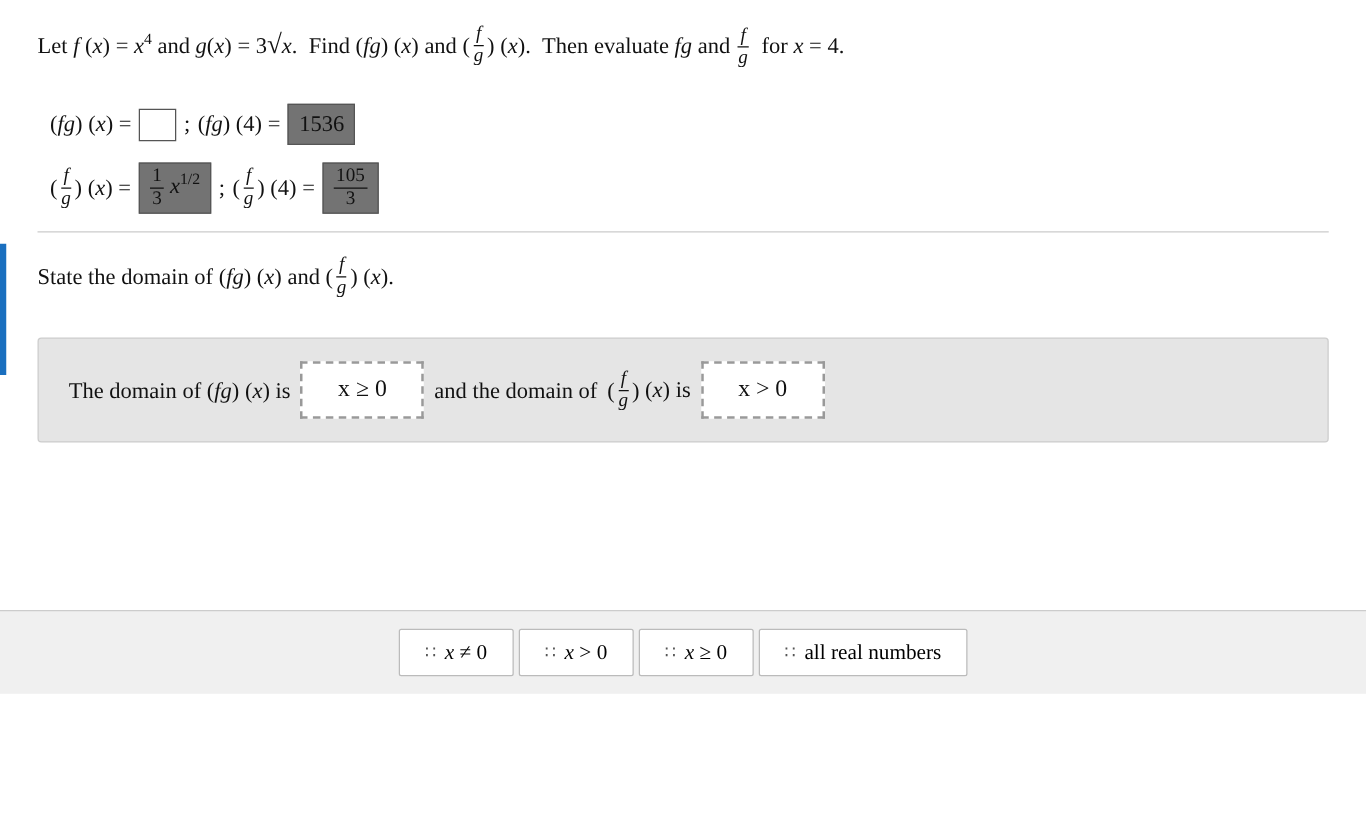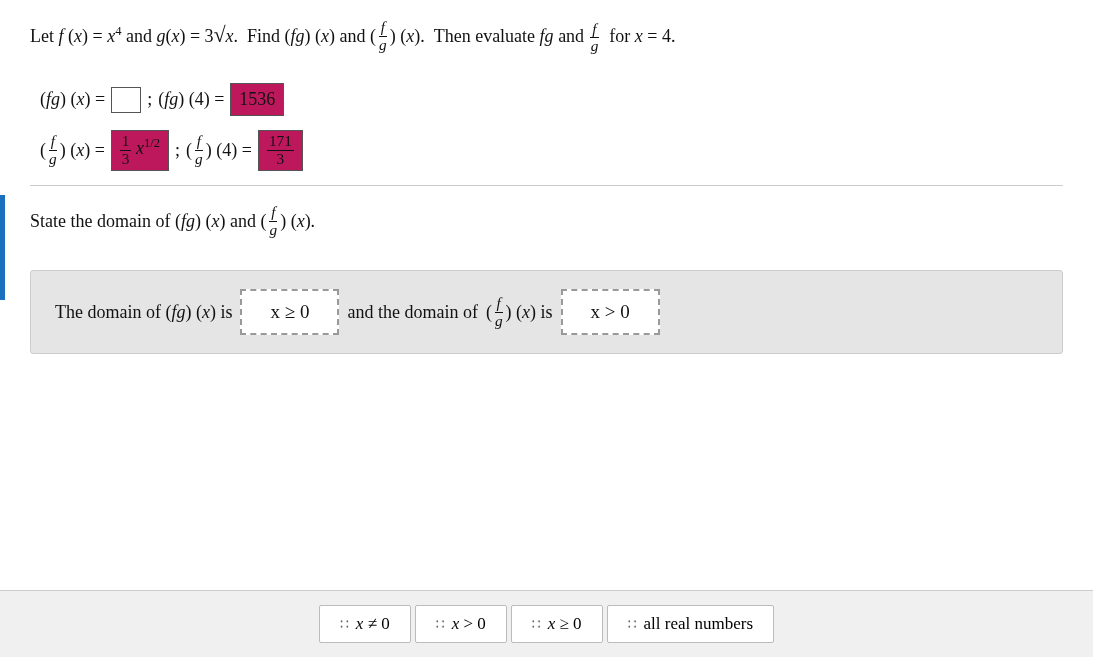--- a/index.html
+++ b/index.html
@@ -10,21 +10,21 @@
       width: 1093px;
       height: 657px;
       overflow: hidden;
       position: relative;
       font-size: 18px;
       color: #111;
     }
 
     .page {
       width: 1093px;
-      height: 657px;
+      height: 555px;
       position: relative;
       padding: 18px 30px;
     }
 
     
     .left-bar {
       position: absolute;
       left: 0;
       top: 195px;
       width: 5px;
@@ -51,21 +51,21 @@
       font-size: 18px;
       line-height: 1.5;
     }
 
     .boxed {
       border: 1px solid #555;
       padding: 2px 8px;
       display: inline-block;
       min-width: 40px;
       text-align: right;
-      background: #be185d;
+      background: #737373;
     }
 
     .boxed-empty {
       border: 1px solid #555;
       padding: 2px 8px;
       display: inline-block;
       min-width: 30px;
       min-height: 26px;
       background: #fff;
     }
@@ -210,21 +210,21 @@
         <span class="paren-group">(
           <span class="frac">
               <span class="frac-top"><em>f</em></span>
               <span class="frac-bot"><em>g</em></span>
             </span>
         )</span>
         (4) =
       </span>
       <span class="boxed">
         <span class="frac">
-            <span class="frac-top">171</span>
+            <span class="frac-top">105</span>
             <span class="frac-bot">3</span>
           </span>
       </span>
     </div>
 
   </div>
 
   <hr style="border:none; border-top:1px solid #ccc; margin: 10px 0 16px 0;">
 
   <div class="domain-section">

